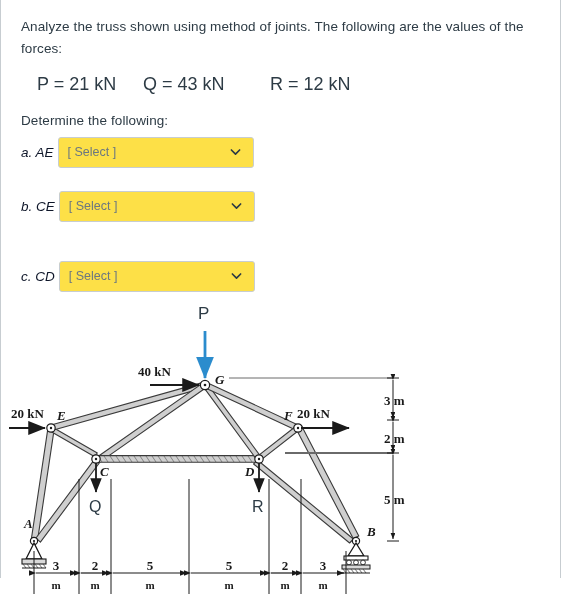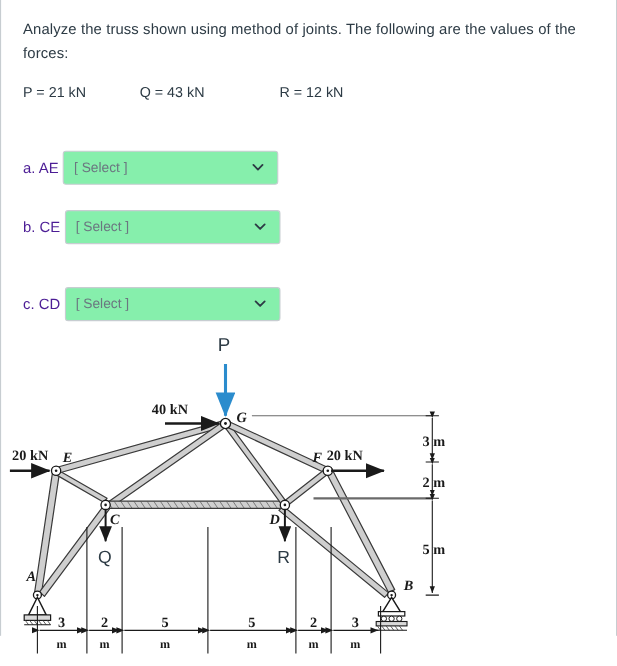--- a/index.html
+++ b/index.html
@@ -34,49 +34,50 @@
   .q-line {
     font-size: 13.5px;
     line-height: 22px;
     color: #2d3b45;
     margin: 0 0 16px 0;
     letter-spacing: 0.1px;
   }
   .q-line.tight { margin-bottom: 14px; }
   .forces-row {
     display: block;
-    font-size: 13px;
+    font-size: 18px;
     line-height: 20px;
-    margin: 0 0 16px 0;
+    margin: 0 0 16px 16px;
   }
   .force-item { display: inline-block; }
   .force-item.f1 { width: 106px; }
   .force-item.f2 { width: 127px; }
 
   
   .select-row {
     position: absolute;
     left: 20px;
     display: flex;
     align-items: center;
     height: 32px;
   }
   .select-row .lbl {
     font-size: 13.5px;
-    color: #4c1d95;
+    color: #0f172a;
     margin-right: 4px;
     white-space: nowrap;
+    font-style: italic;
   }
   .select-box {
     position: relative;
     width: 196px;
     height: 31px;
     border: 1px solid #c7cdd1;
     border-radius: 3px;
-    background: #86efac;
+    background: #fde047;
     box-sizing: border-box;
     display: flex;
     align-items: center;
   }
   .select-box .sel-text {
     font-size: 12.5px;
     color: #6b7780;
     padding-left: 9px;
     font-family: "Liberation Sans", sans-serif;
   }
@@ -121,20 +122,21 @@
 <div id="page">
 
   <div class="question-body">
     <p class="q-line tight">
       <span>Analyze the truss shown using method of joints. The following are the values of</span>
       <span>the forces:</span>
     </p>
     <div class="forces-row">
       <span class="force-item f1">P = 21 kN</span><span class="force-item f2">Q = 43 kN</span><span class="force-item f3">R = 12 kN</span>
     </div>
+    <p class="q-line">Determine the following:</p>
   </div>
 
   <div class="select-row" style="top:136px;">
     <span class="lbl">a. AE</span>
     <div class="select-box">
       <span class="sel-text">[ Select ]</span>
       <span class="chev">
         <svg viewBox="0 0 12 12" width="11" height="11" aria-hidden="true">
           <path d="M1.5 3.8 L6 8.3 L10.5 3.8" fill="none" stroke="currentColor" stroke-width="1.8" stroke-linecap="round" stroke-linejoin="round"></path>
         </svg>

